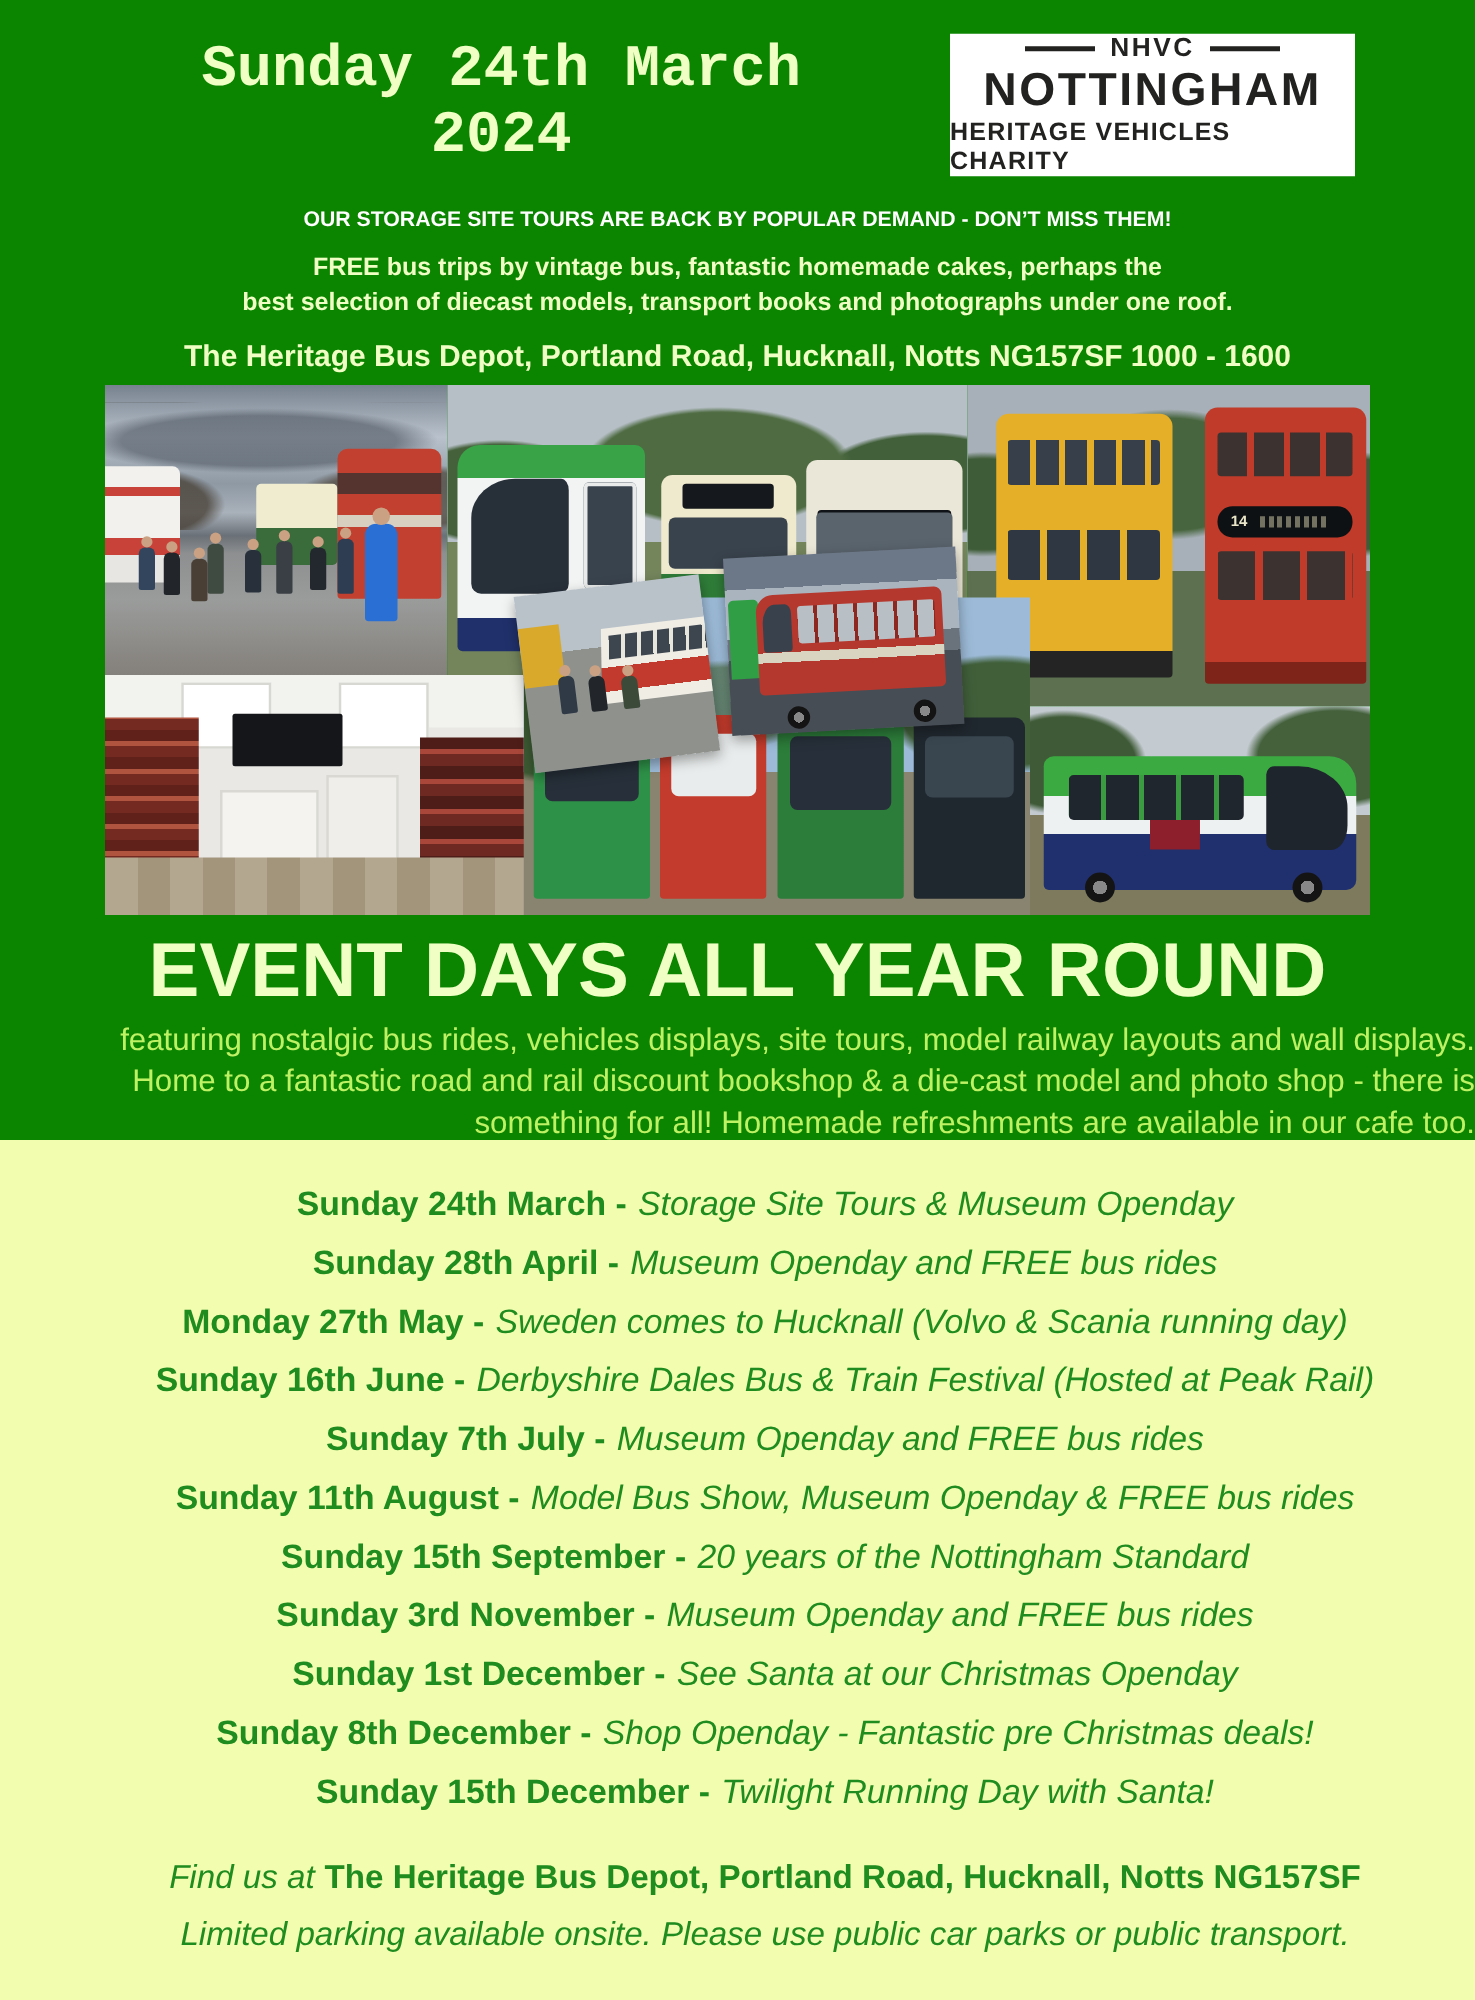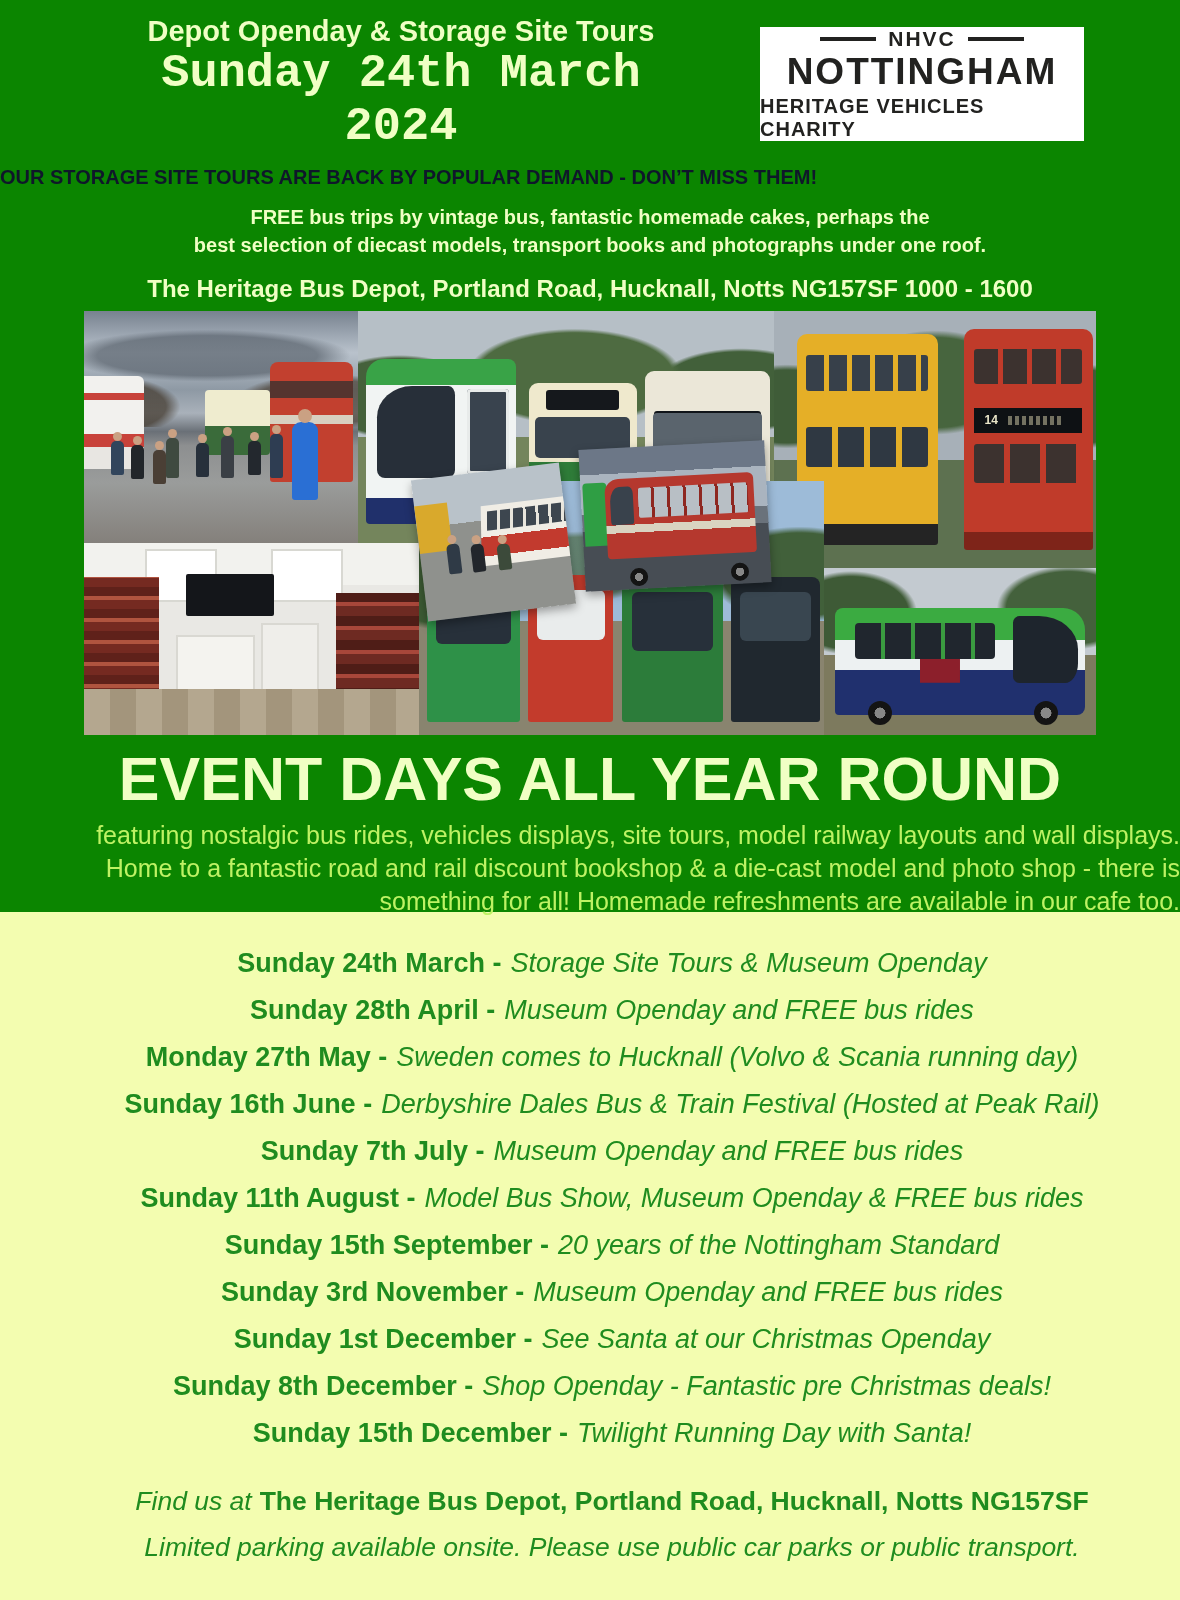--- a/index.html
+++ b/index.html
@@ -15,21 +15,21 @@
   .title2{font-size:47px;font-weight:bold;line-height:1.12;letter-spacing:0px;font-family:Liberation Mono, monospace;}
   .logo{margin-left:auto;width:324px;height:114px;background:#ffffff;display:flex;flex-direction:column;
         align-items:center;color:#222220;}
   .logo-top{display:flex;align-items:center;gap:12px;margin-bottom:2px;}
   .logo-abbr{font-size:21px;font-weight:bold;letter-spacing:2px;}
   .logo-line{display:inline-block;width:56px;height:4px;background:#222220;}
   .logo-name{font-size:37px;font-weight:bold;letter-spacing:2px;line-height:1.05;}
   .logo-sub{font-size:20px;font-weight:bold;letter-spacing:1px;margin-top:3px;}
 
   
-  .banner{margin-top:22px;text-align:left;color:#0f172a;font-weight:bold;font-size:20px;}
+  .banner{margin-top:22px;text-align:center;color:#ffffff;font-weight:bold;font-size:17px;}
   .intro{margin-top:14px;text-align:center;color:#f0ffc4;font-weight:bold;font-size:20px;line-height:1.42;}
   .address{margin-top:15px;text-align:center;color:#f0ffc4;font-weight:bold;font-size:24px;}
 
   
   .collage{position:relative;width:1012px;height:424px;margin:8px auto 0;}
   .photo{position:absolute;overflow:hidden;}
   
   .pA{left:0;top:0;width:274px;height:232px;z-index:1;
       background:linear-gradient(to bottom,#77828f 0%,#b9c2cc 18%,#8e99a4 34%,#a9b1ba 44%,
                  #6a7077 52%,#8d8f90 58%,#9a9c9b 74%,#84807b 100%);}
@@ -89,21 +89,21 @@
   .pc1::before{content:"";position:absolute;left:7%;top:10%;width:86%;height:17%;
       background:repeating-linear-gradient(90deg,#37404a 0 18px,#e5af27 18px 23px);border-radius:3px;}
   .pc1::after{content:"";position:absolute;left:7%;top:44%;width:86%;height:19%;
       background:repeating-linear-gradient(90deg,#2f3842 0 26px,#e5af27 26px 32px);border-radius:3px;}
   .pc2{position:absolute;right:1%;bottom:7%;width:40%;height:86%;border-radius:10px 10px 3px 3px;
       background:linear-gradient(to bottom,#c03b2a 0 92%,#7e2419 92% 100%);}
   .pc2::before{content:"";position:absolute;left:8%;top:9%;width:84%;height:16%;
       background:repeating-linear-gradient(90deg,#3c322f 0 24px,#c03b2a 24px 29px);border-radius:3px;}
   .pc2::after{content:"";position:absolute;left:8%;top:52%;width:84%;height:18%;
       background:repeating-linear-gradient(90deg,#3c322f 0 30px,#c03b2a 30px 36px);border-radius:3px;}
-  .pc2 .routebox{position:absolute;left:8%;top:36%;width:84%;height:11%;background:#0e1114;border-radius:0;
+  .pc2 .routebox{position:absolute;left:8%;top:36%;width:84%;height:11%;background:#0e1114;border-radius:12px;
       color:#e9e5c8;font-weight:bold;font-size:12px;display:flex;align-items:center;padding-left:8%;box-sizing:border-box;}
   .pc2 .dest{display:inline-block;margin-left:10%;width:55%;height:40%;
       background:repeating-linear-gradient(90deg,#b7b294 0 4px,#0e1114 4px 7px);opacity:.6;}
   
   .pD{left:0;top:232px;width:340px;height:192px;z-index:1;background:#e9e8e4;}
   .pD .ceiling{position:absolute;top:0;left:0;width:100%;height:22%;background:#f2f2ee;}
   .pD .lightA,.pD .lightB{position:absolute;background:#ffffff;border:2px solid #d8d8d2;height:26%;width:20%;top:3%;}
   .pD .lightA{left:18%;} .pD .lightB{left:55%;}
   .pD .tv{position:absolute;left:30%;top:16%;width:26%;height:22%;background:#14161a;border-radius:2px;}
   .pD .shelfL{position:absolute;left:0;top:18%;width:22%;height:74%;
@@ -190,21 +190,20 @@
   .footer .f2{font-style:italic;}
 </style>
 </head>
 <body>
 
 <div class="poster">
   <div class="top">
 
     <div class="header">
       <div class="titles">
-        <div class="title1">Depot Openday &amp; Storage Site Tours</div>
         <div class="title2">Sunday 24th March 2024</div>
       </div>
       <div class="logo">
         <div class="logo-top">
           <span class="logo-line"></span>
           <span class="logo-abbr">NHVC</span>
           <span class="logo-line"></span>
         </div>
         <div class="logo-name">NOTTINGHAM</div>
         <div class="logo-sub">HERITAGE VEHICLES CHARITY</div>

